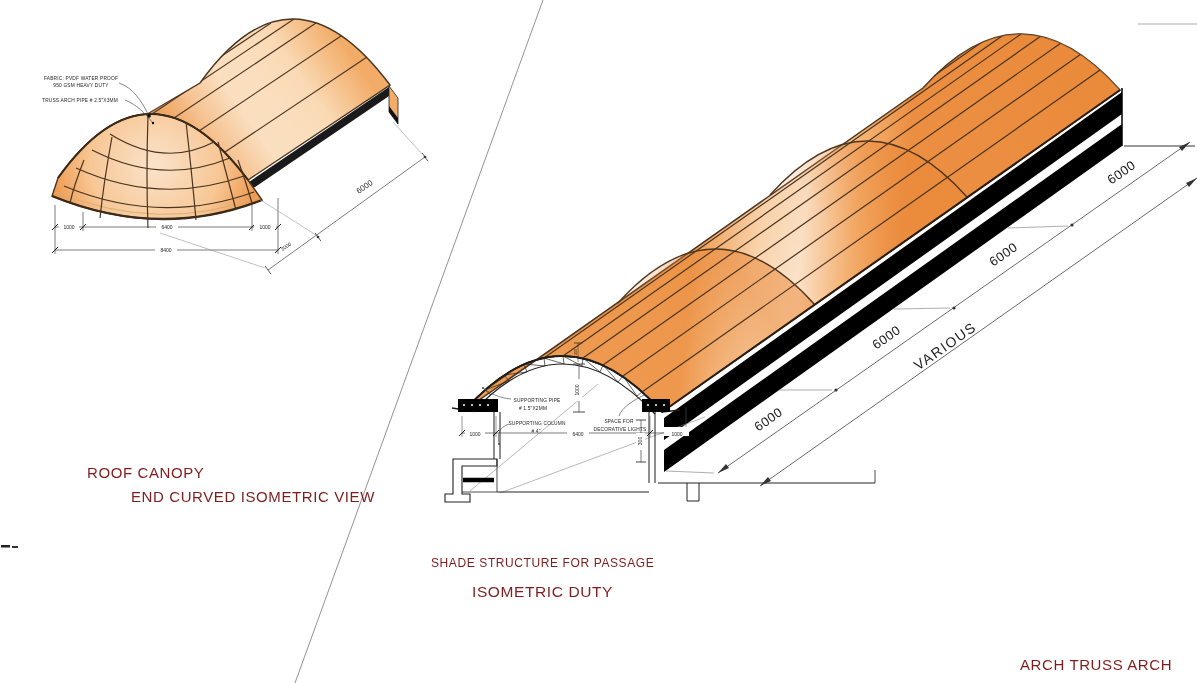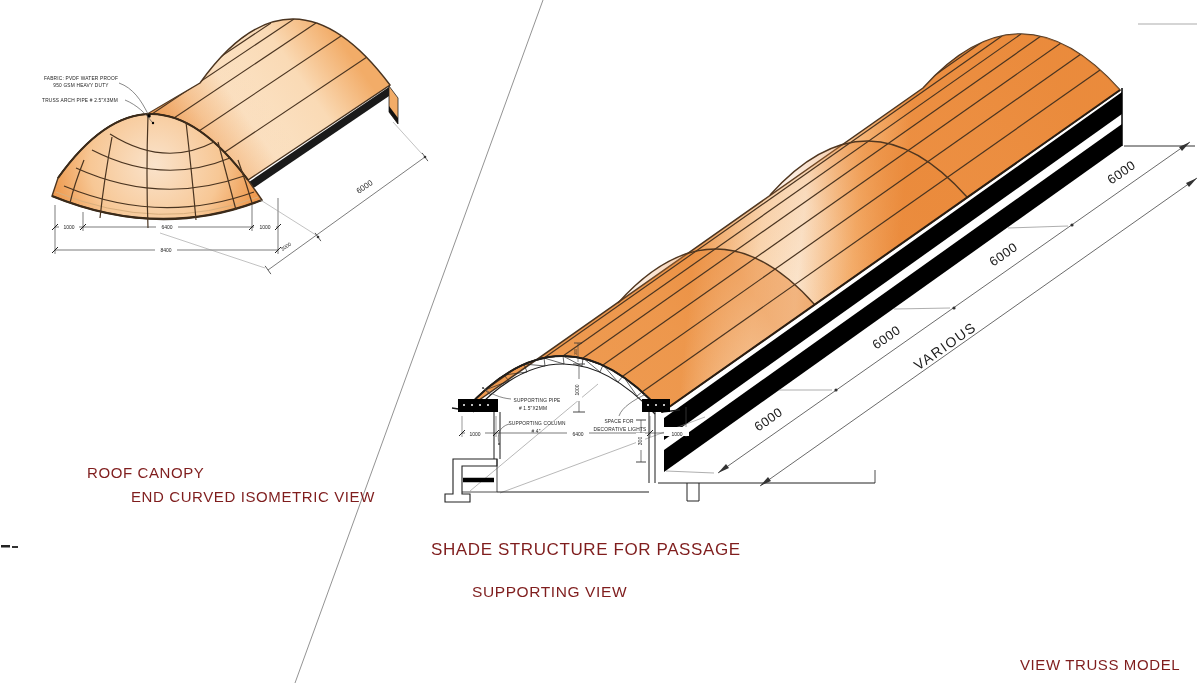--- a/index.html
+++ b/index.html
@@ -334,17 +334,17 @@
 
     <line x1="760" y1="486" x2="1197" y2="178" stroke="#444" stroke-width="0.8"></line>
     <polygon points="760,486 771,481 768,477" fill="#333"></polygon>
     <polygon points="1197,178 1189,187 1186,183" fill="#333"></polygon>
     <text transform="rotate(-35 948 350)" x="948" y="350" text-anchor="middle" font-size="14" letter-spacing="1.5">VARIOUS</text>
   </g>
 </svg>
 
 <div class="title-text" style="left:87px;top:464px;">ROOF CANOPY</div>
 <div class="title-text" style="left:103px;top:488px;margin-left:28px;">END CURVED ISOMETRIC VIEW</div>
-<div class="title-text" style="left:431px;top:540px;font-size:17px;text-align:center;">SHADE STRUCTURE FOR PASSAGE</div>
-<div class="title-text" style="left:472px;top:583px;font-size:15.5px;">SUPPORTING VIEW</div>
-<div class="title-text" style="left:1020px;top:656px;">VIEW TRUSS MODEL</div>
+<div class="title-text" style="left:431px;top:556px;font-size:12px;text-align:center;">SHADE STRUCTURE FOR PASSAGE</div>
+<div class="title-text" style="left:472px;top:583px;font-size:15.5px;">ISOMETRIC DUTY</div>
+<div class="title-text" style="left:1020px;top:656px;">ARCH TRUSS ARCH</div>
 
 </div>
 
 </body></html>

